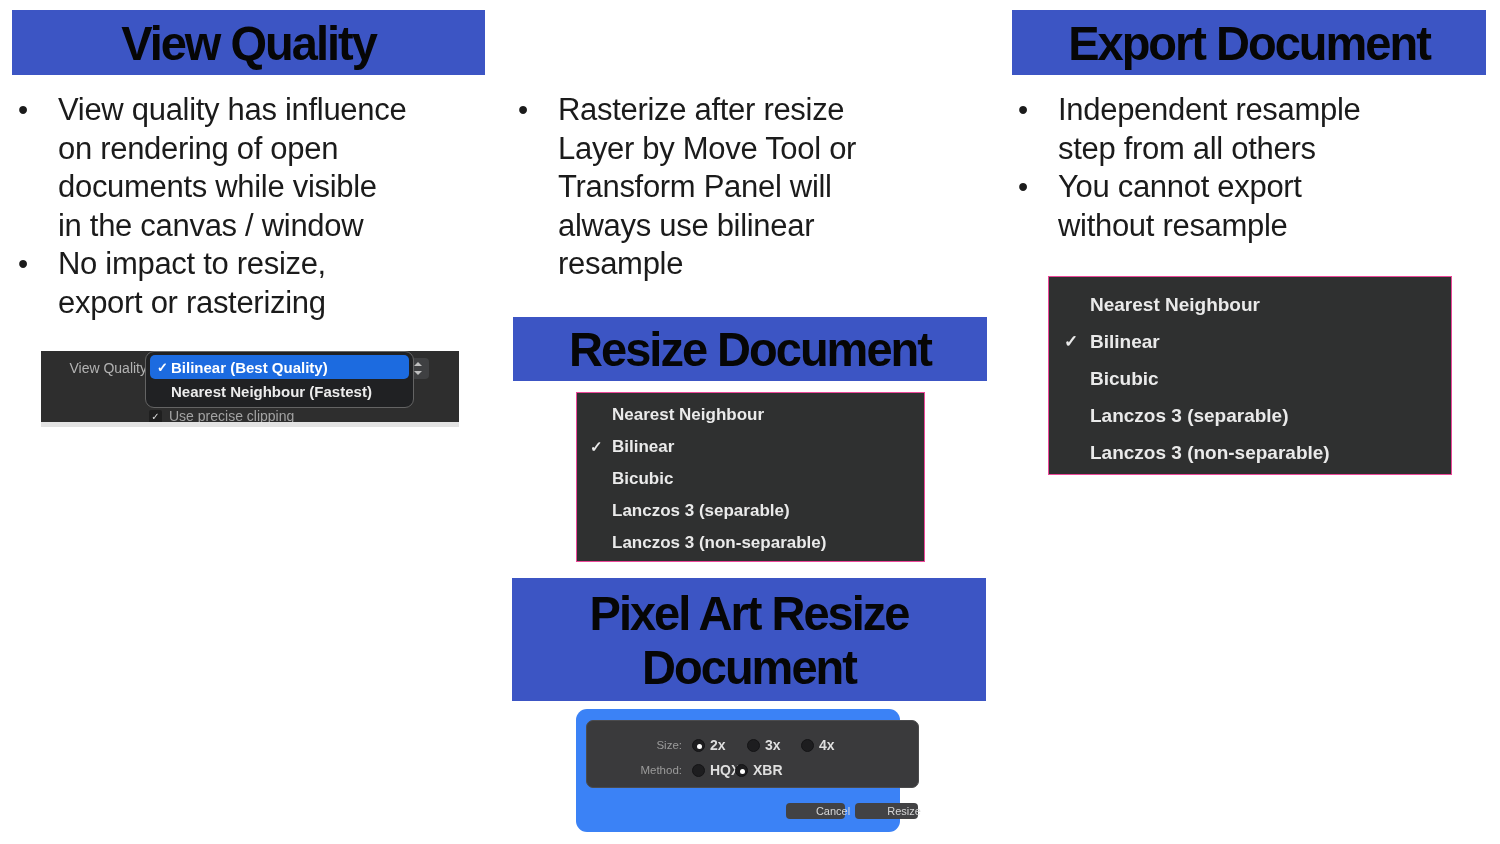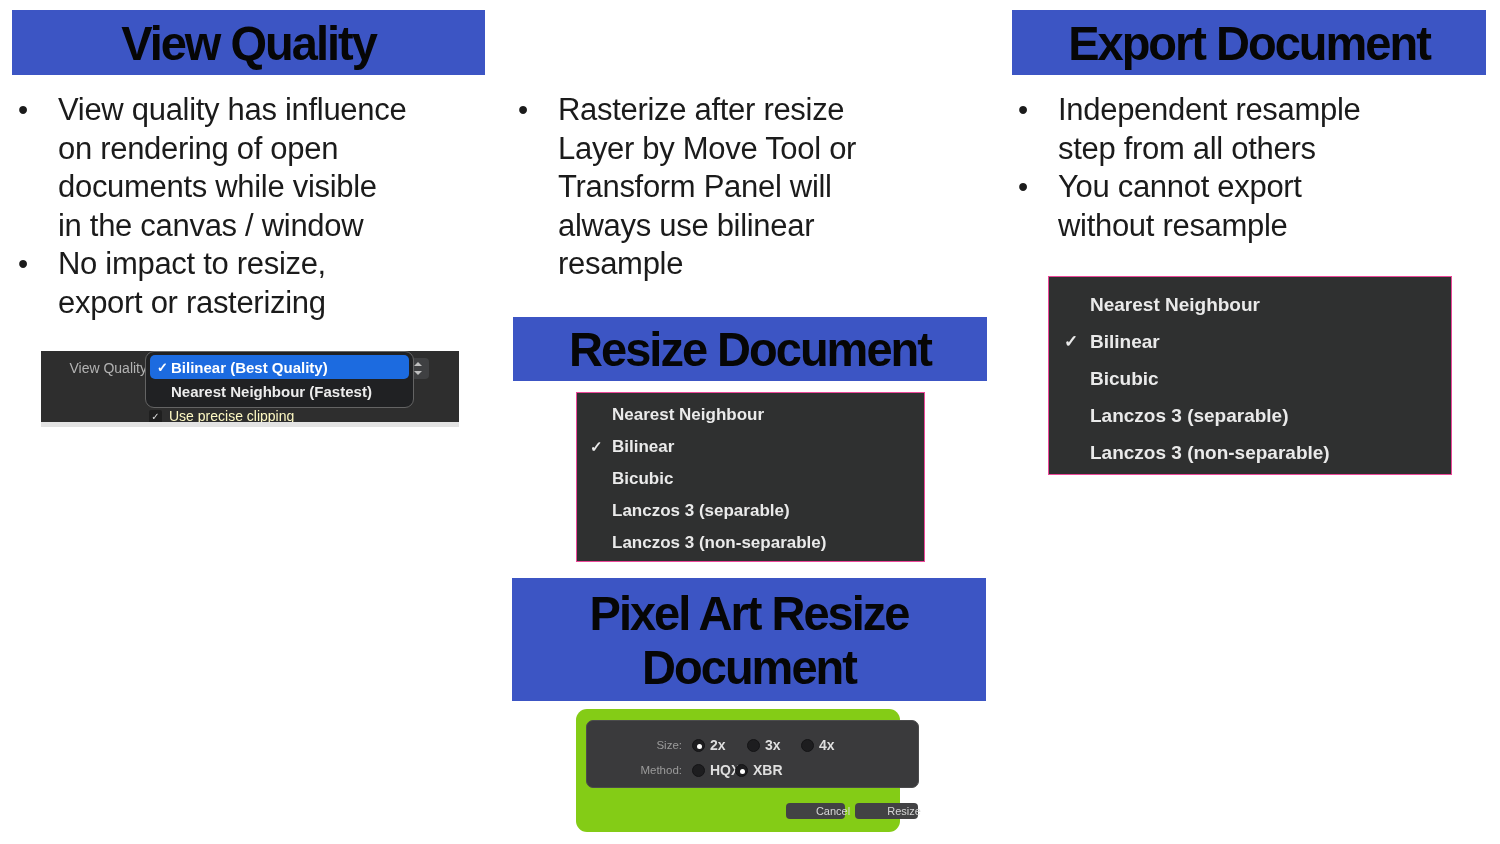--- a/index.html
+++ b/index.html
@@ -33,32 +33,32 @@
     position:absolute; left:104px; top:0px; width:269px; height:57px;
     background:#202123; border:1.5px solid #646464; border-radius:9px; z-index:2;
   }
   .vq-row { display:flex; align-items:center; height:24px; margin:0 4px; border-radius:5px;
             font-size:15px; font-weight:bold; color:#ECECEC; }
   .vq-row.selected { background:#1C6BE0; color:#FFFFFF; margin-top:3px; }
   .vq-row .chk { width:21px; flex:0 0 21px; padding-left:7px; font-size:13px; }
   .vq-check { position:absolute; left:108px; top:57px; display:flex; align-items:center; gap:7px; z-index:1; }
   .vq-check .cb { width:13px; height:13px; background:#1F1F1F; border-radius:2px; color:#DDDDDD;
                   font-size:10px; line-height:13px; text-align:center; }
-  .vq-check .cb-label { font-size:14px; color:#fef9c3; }
+  .vq-check .cb-label { font-size:14px; color:#a3a3a3; }
   
   .dmenu { position:absolute; background:#2F3030; border:1px solid #ec4899; }
   .dmenu .mi { display:flex; align-items:center; font-weight:bold; color:#EAEAEA; }
   .menu-mid { left:576px; top:392px; width:349px; height:170px; padding-top:6px; }
   .menu-mid .mi { height:32px; font-size:17px; }
   .menu-mid .chk { width:22px; flex:0 0 22px; margin-left:13px; font-size:15px; }
   .menu-right { left:1048px; top:276px; width:404px; height:199px; padding-top:9px; }
   .menu-right .mi { height:37px; font-size:19px; }
   .menu-right .chk { width:26px; flex:0 0 26px; margin-left:15px; font-size:17px; }
   
-  .dialog { position:absolute; left:576px; top:709px; width:324px; height:123px; background:#84cc16; border-radius:11px; }
+  .dialog { position:absolute; left:576px; top:709px; width:324px; height:123px; background:#3b82f6; border-radius:11px; }
   .dlg-inner { position:absolute; left:10px; top:11px; width:333px; height:68px;
                background:#3A3A3C; border:1px solid #4B4B4D; border-radius:7px; }
   .drow { position:absolute; left:0; width:100%; height:16px; }
   .drow .dlabel { position:absolute; left:0; width:95px; text-align:right; font-size:11.5px; color:#9B9B9B; top:2px; }
   .ritem { position:absolute; display:flex; align-items:center; gap:5px; top:0; }
   .radio { width:13px; height:13px; border-radius:50%; background:#1D1D1F; border:1px solid #141416; position:relative; }
   .ritem.sel .radio::after { content:""; position:absolute; left:4px; top:4px; width:5px; height:5px; border-radius:50%; background:#FFFFFF; }
   .ritem .rlabel { font-size:14px; font-weight:bold; color:#DFDFDF; }
   .dbtn { position:absolute; top:94px; height:16px; background:#424244; border-radius:4px;
           display:flex; align-items:center; justify-content:center; font-size:11px; color:#D6D6D6;padding-left:35px; }

